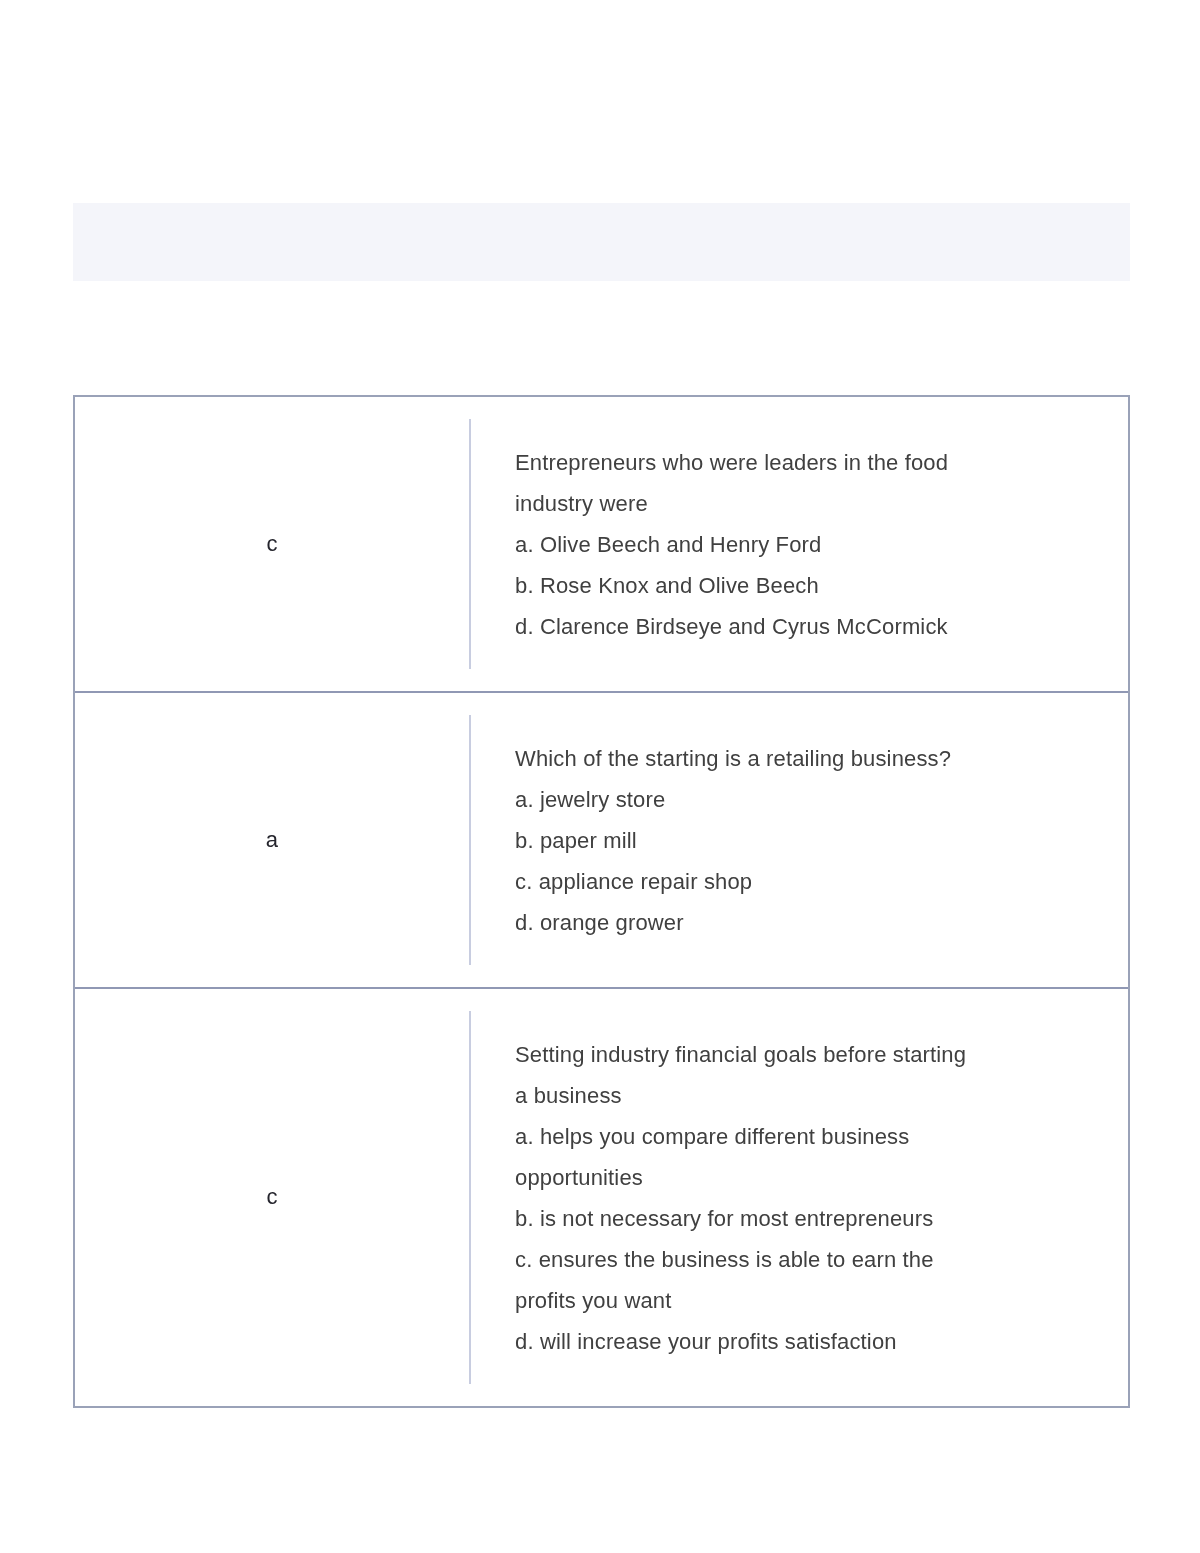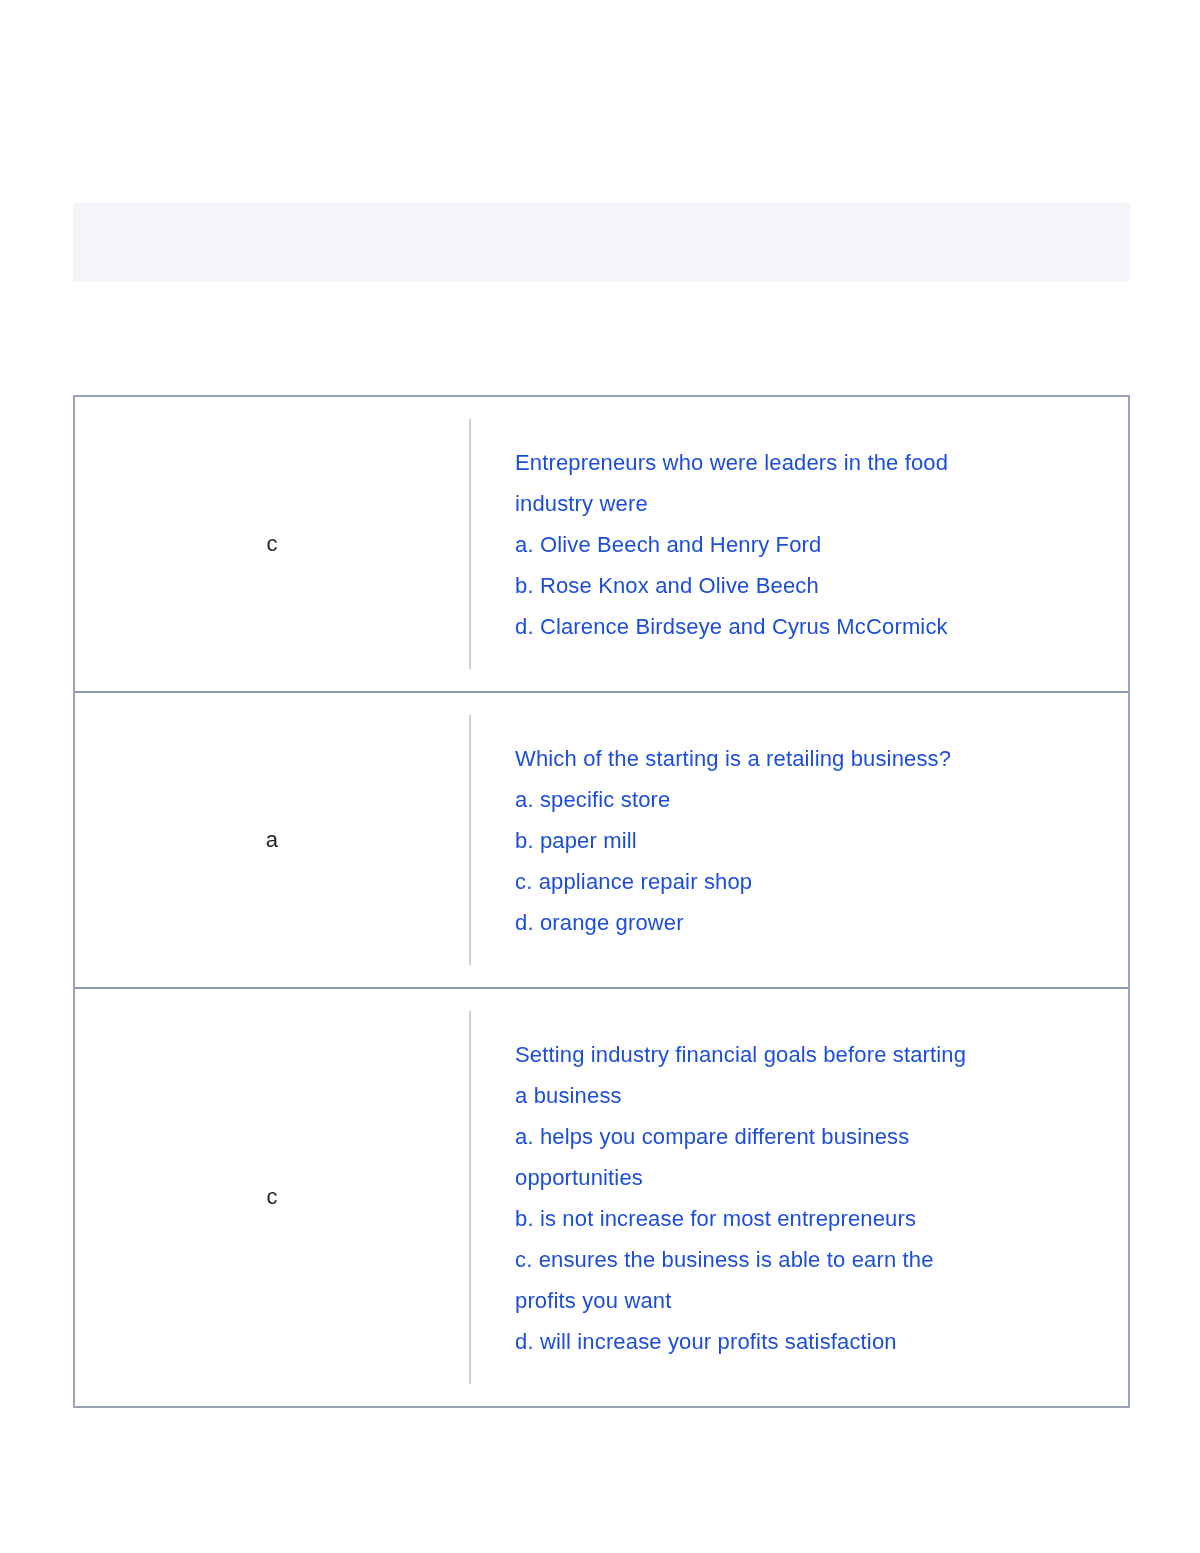--- a/index.html
+++ b/index.html
@@ -73,21 +73,21 @@
     border-left: 2px solid #c8cde0;
     padding: 23px 20px 22px 44px;
     display: flex;
     flex-direction: column;
     justify-content: center;
     margin: 22px 0;
   }
   .q-line {
     font-size: 22px;
     line-height: 41px;
-    color: #1d4ed8;
+    color: #404040;
     white-space: pre;
     letter-spacing: 0.15px;
   }
 </style>
 </head>
 <body>
 
 <div class="top-banner">
   <span></span>
 </div>
@@ -106,36 +106,36 @@
       <div class="q-line">d. Clarence Birdseye and Cyrus McCormick</div>
     </div>
   </div>
 
   <div class="qa-row">
     <div class="answer-cell">
       <span class="answer-letter">a</span>
     </div>
     <div class="question-cell">
       <div class="q-line">Which of the starting is a retailing business?</div>
-      <div class="q-line">a. specific store</div>
+      <div class="q-line">a. jewelry store</div>
       <div class="q-line">b. paper mill</div>
       <div class="q-line">c. appliance repair shop</div>
       <div class="q-line">d. orange grower</div>
     </div>
   </div>
 
   <div class="qa-row">
     <div class="answer-cell">
       <span class="answer-letter">c</span>
     </div>
     <div class="question-cell">
       <div class="q-line">Setting industry financial goals before starting</div>
       <div class="q-line">a business</div>
       <div class="q-line">a. helps you compare different business</div>
       <div class="q-line">opportunities</div>
-      <div class="q-line">b. is not increase for most entrepreneurs</div>
+      <div class="q-line">b. is not necessary for most entrepreneurs</div>
       <div class="q-line">c. ensures the business is able to earn the</div>
       <div class="q-line">profits you want</div>
       <div class="q-line">d. will increase your profits satisfaction</div>
     </div>
   </div>
 
 </div>
 
 </body></html>

